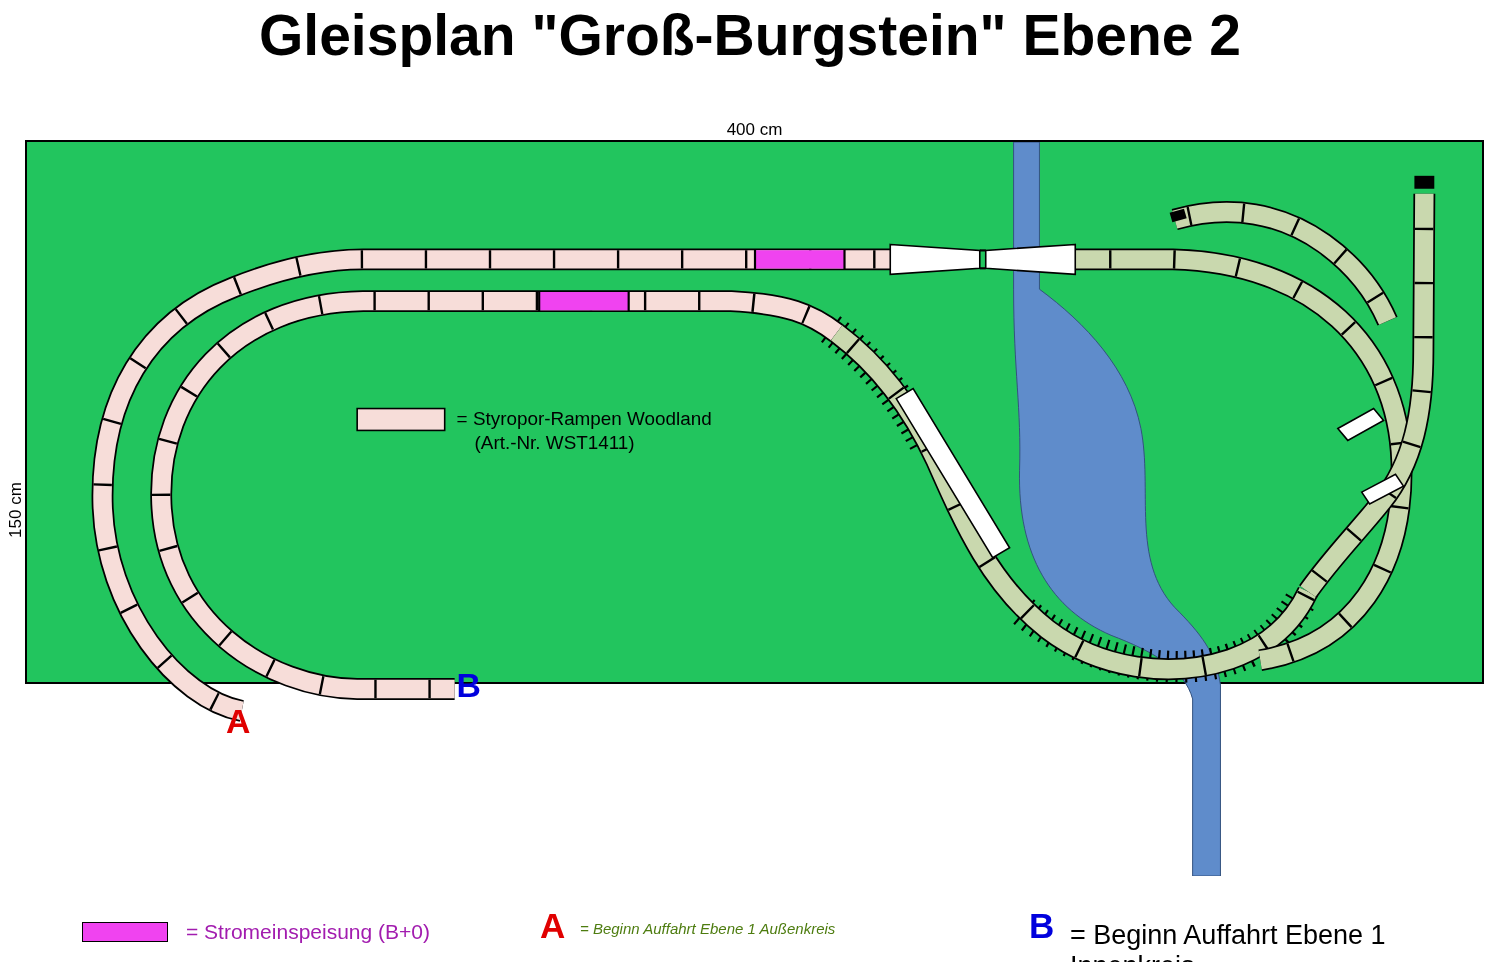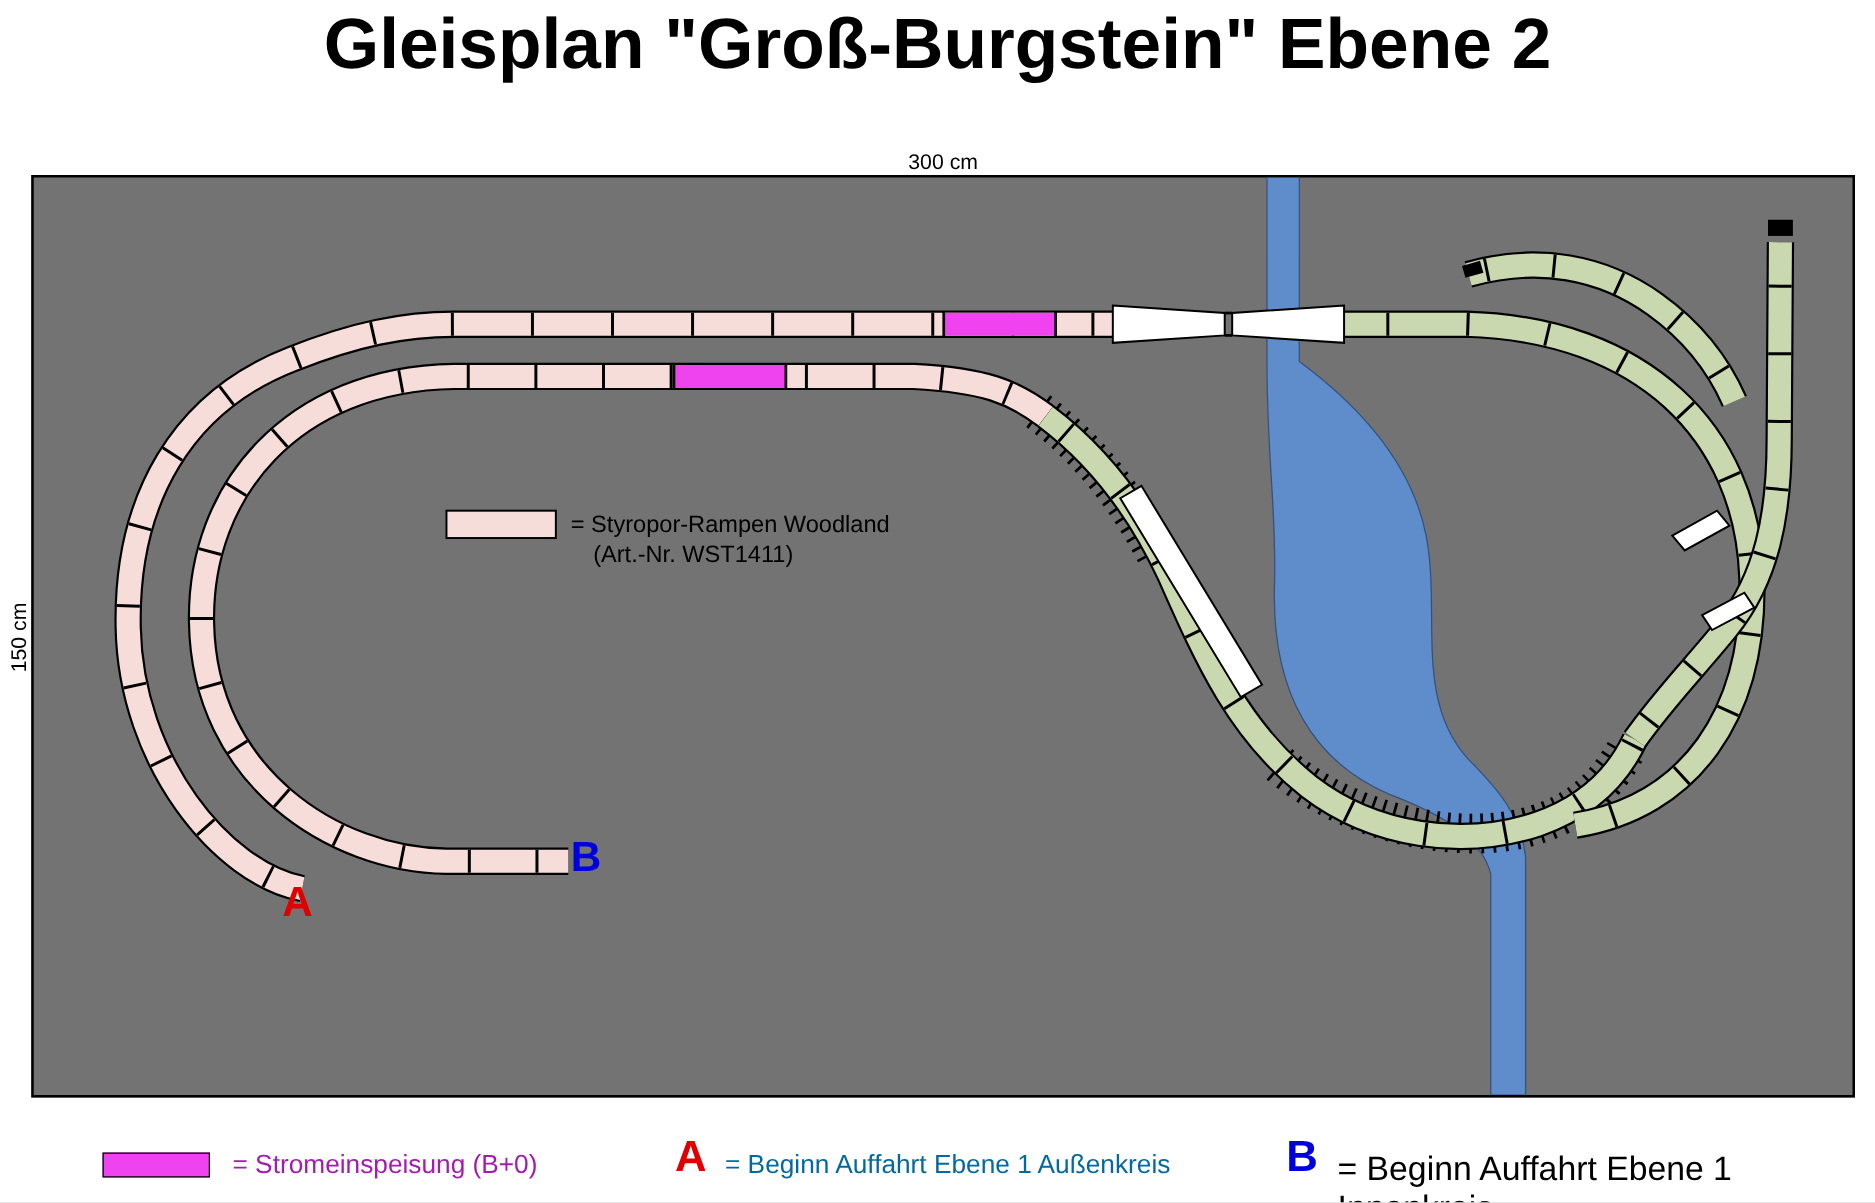--- a/index.html
+++ b/index.html
@@ -7,22 +7,22 @@
   .page { position:relative; width:1500px; height:962px; background:#fff; overflow:hidden; }
 
   .title { position:absolute; left:0; right:0; top:2px; text-align:center;
            font-size:57px; font-weight:bold; color:#000; letter-spacing:0px; }
 
   .dim-top { position:absolute; left:25px; width:1459px; top:120px; text-align:center;
              font-size:17px; color:#000; }
   .dim-left { position:absolute; left:-34px; top:500px; width:100px; text-align:center;
               font-size:17px; color:#000; transform:rotate(-90deg); }
 
-  .board { position:absolute; left:25px; top:140px; width:1459px; height:738px;
-           border:2px solid #000; box-sizing:border-box; background:#737373; }
+  .board { position:absolute; left:25px; top:140px; width:1459px; height:544px;
+           border:2px solid #000; box-sizing:border-box; background:#22c55e; }
 
   
   .river       { fill:#5f8ccb; stroke:#33527f; stroke-width:1; }
   .track-outline { fill:none; stroke:#000; stroke-width:22; }
   .track-pink  { fill:none; stroke:#f7ddd9; stroke-width:18.5; }
   .track-green { fill:none; stroke:#c9d8ae; stroke-width:18.5; }
   .track-div   { fill:none; stroke:#000; stroke-width:18.5; stroke-dasharray:2.4 62; }
   .track-div2  { fill:none; stroke:#000; stroke-width:18.5; stroke-dasharray:2.4 52; }
   .hatch       { fill:none; stroke:#000; stroke-width:32; stroke-dasharray:2.2 7; }
   .power-seg   { fill:none; stroke:#f043f0; stroke-width:18.5; }
@@ -31,32 +31,32 @@
   .buffer      { fill:#000; }
   .legend-text { font-size:19px; fill:#000; }
   .marker-a    { font-size:34px; font-weight:bold; fill:#e00000; }
   .marker-b    { font-size:34px; font-weight:bold; fill:#0000dd; }
 
   
   .bl-swatch { position:absolute; left:82px; top:922px; width:86px; height:20px;
                background:#f043f0; border:1.6px solid #000; box-sizing:border-box; }
   .bl-power  { position:absolute; left:186px; top:920px; font-size:21px; color:#a21caf; }
   .bl-a      { position:absolute; left:540px; top:906px; font-size:35px; font-weight:bold; color:#e00000; }
-  .bl-a-text { position:absolute; left:580px; top:920px; font-size:21px; color:#0369a1; }
+  .bl-a-text { position:absolute; left:580px; top:920px; font-size:15px; color:#4d7c0f;font-style:italic; }
   .bl-b      { position:absolute; left:1029px; top:906px; font-size:35px; font-weight:bold; color:#0000dd; }
   .bl-b-text { position:absolute; left:1070px; top:920px; font-size:27px; color:#000; }
 </style>
 </head>
 <body>
 
 <div class="page">
 
   <div class="title">Gleisplan "Groß-Burgstein" Ebene 2</div>
 
-  <div class="dim-top">300 cm</div>
+  <div class="dim-top">400 cm</div>
   <div class="dim-left">150 cm</div>
 
   <div class="board">
     <svg width="1455" height="734" viewBox="0 0 1459 738" xmlns="http://www.w3.org/2000/svg">
 
       <path class="river" d="M 990,0 L 1016,0 L 1016,148
            C 1062,182 1106,228 1118,288
            C 1130,350 1108,420 1152,468
            C 1178,494 1194,514 1198,546
            L 1198,738 L 1170,738 L 1170,560

